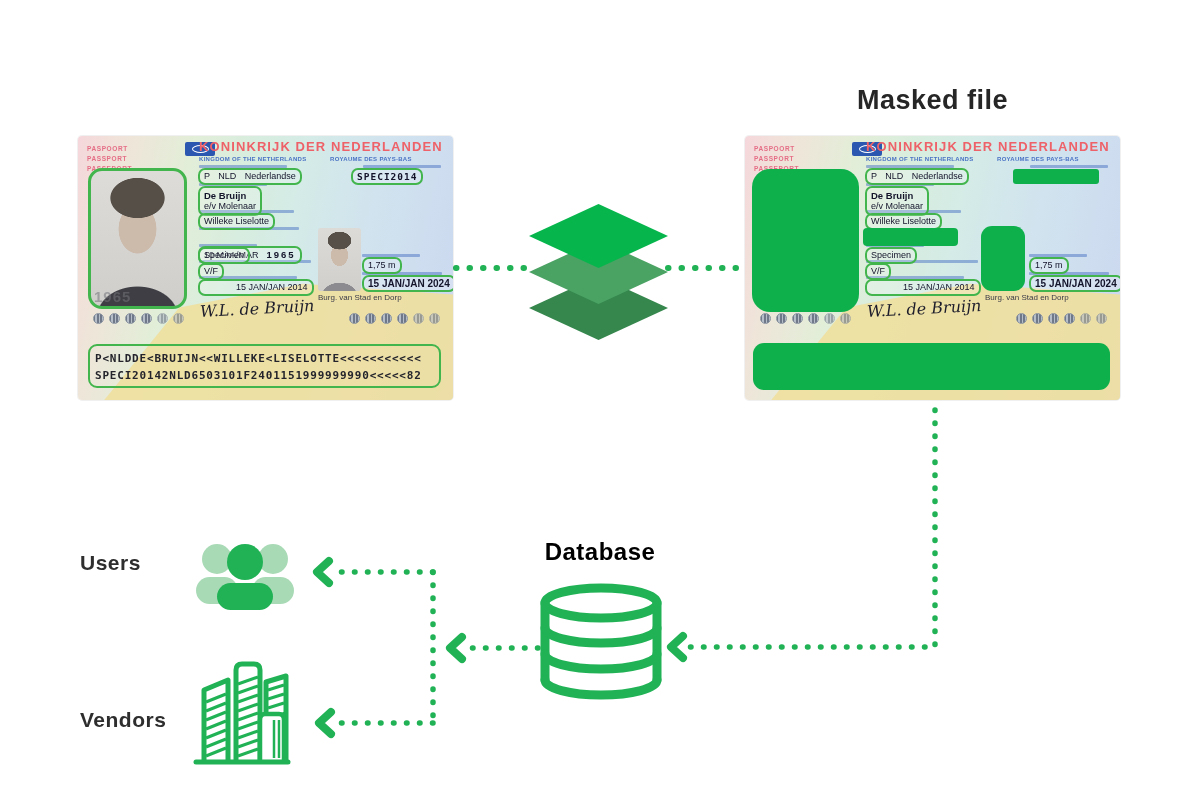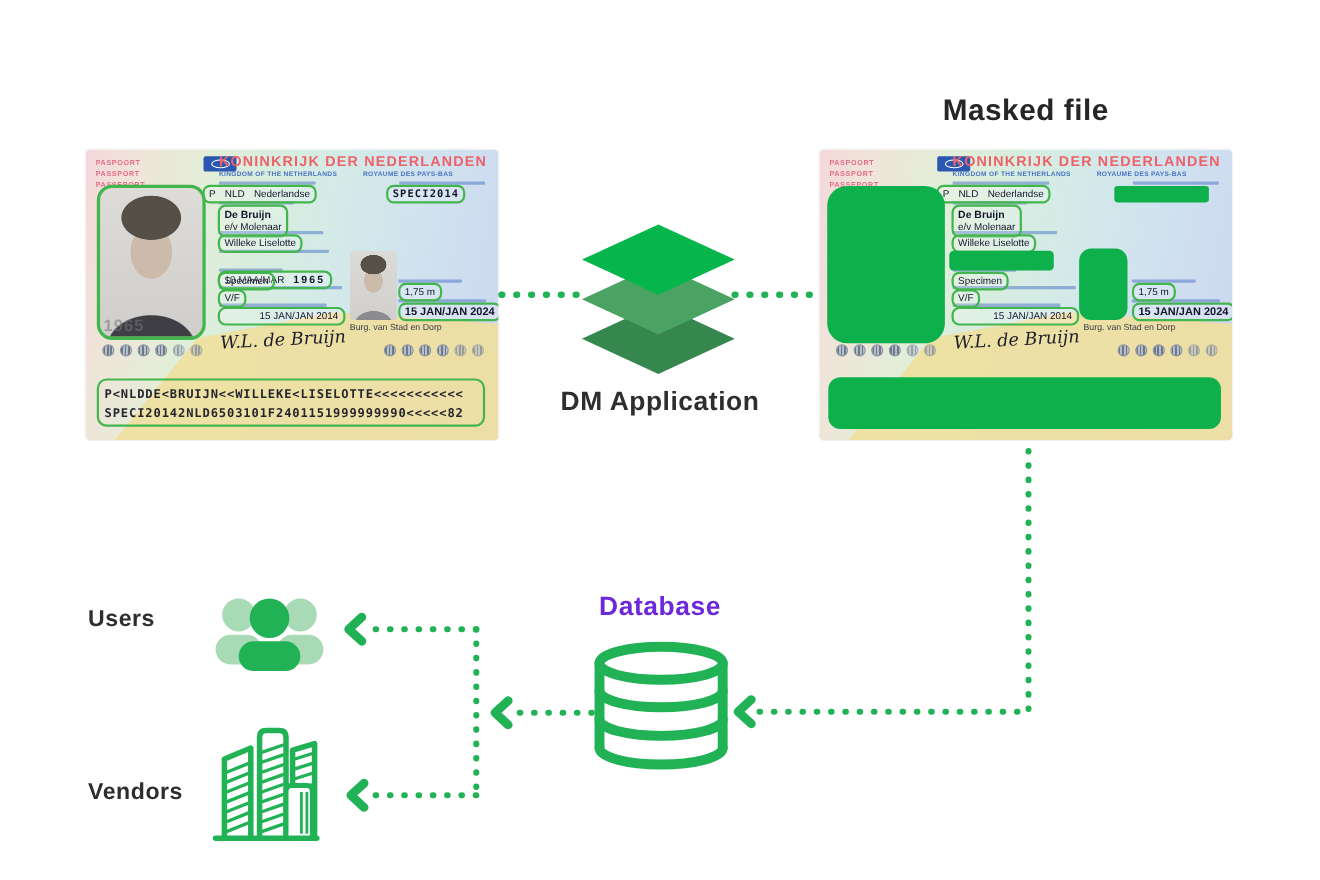--- a/index.html
+++ b/index.html
@@ -6,21 +6,21 @@
   .canvas{position:relative;width:1200px;height:800px;background:#ffffff;overflow:hidden;
           font-family:"Liberation Sans",sans-serif;}
   svg{display:block;}
   .overlay{position:absolute;left:0;top:0;z-index:1;}
 
   
   .heading{position:absolute;font-weight:bold;font-size:27px;color:#262626;text-align:center;letter-spacing:.5px;z-index:3;}
   .h-source{left:78px;top:85px;width:374px;}
   .h-masked{left:745px;top:85px;width:375px;}
   .dm-label{position:absolute;left:470px;top:352px;width:260px;text-align:center;font-weight:bold;font-size:24px;color:#2e2e2e;letter-spacing:.5px;z-index:3;}
-  .db-label{position:absolute;left:525px;top:538px;width:150px;text-align:center;font-weight:bold;font-size:24px;color:#6d28d9;letter-spacing:.5px;z-index:3;}
+  .db-label{position:absolute;left:525px;top:538px;width:150px;text-align:center;font-weight:bold;font-size:24px;color:#000000;letter-spacing:.5px;z-index:3;}
   .users-label{position:absolute;left:80px;top:551px;font-weight:bold;font-size:21px;color:#2e2e2e;letter-spacing:.5px;z-index:3;}
   .vendors-label{position:absolute;left:80px;top:708px;font-weight:bold;font-size:21px;color:#2e2e2e;letter-spacing:.5px;z-index:3;}
   .icon{position:absolute;z-index:2;}
 
   
   .pp{position:absolute;width:375px;height:264px;border-radius:4px;overflow:hidden;z-index:2;
       box-shadow:0 0 0 1px rgba(0,0,0,.06);}
   .pp-bg{position:absolute;inset:0;
       background:linear-gradient(102deg,#f5d7db 0%,#efe5d9 12%,#e2eed8 27%,#d7eddf 42%,#d4ebe7 54%,#d1e4ee 70%,#cbd7f0 100%);}
   .pp-yellow{position:absolute;inset:0;background:#efdf9d;opacity:.9;
@@ -43,21 +43,21 @@
   .photo .year{position:absolute;left:3px;bottom:1px;font-size:15px;font-weight:bold;color:rgba(115,115,122,.55);letter-spacing:1px;}
   .photo-sm{position:absolute;left:240px;top:92px;width:43px;height:63px;border-radius:3px;
      background:
        radial-gradient(20px 15px at 50% 20%, #565049 58%, rgba(0,0,0,0) 60%),
        radial-gradient(14px 18px at 50% 43%, #ccbaab 60%, rgba(0,0,0,0) 62%),
        radial-gradient(28px 21px at 50% 108%, #8b8b90 62%, rgba(0,0,0,0) 64%),
        linear-gradient(#dcdbd7,#d0cfcc);}
 
   .fbox{position:absolute;border:2px solid #43b54d;border-radius:7px;padding:0 4px;font-size:9px;line-height:13px;
         color:#13132a;white-space:nowrap;background:rgba(255,255,255,.18);}
-  .f-type{left:106px;top:32px;word-spacing:6px;}
+  .f-type{left:120px;top:32px;word-spacing:6px;}
   .f-doc{left:273px;top:32px;font-family:"DejaVu Sans Mono",monospace;font-weight:bold;font-size:9.5px;letter-spacing:1px;}
   .f-name{left:120px;top:50px;line-height:11px;padding:2px 4px;}
   .f-name .b{font-weight:bold;font-size:9.5px;}
   .f-given{left:120px;top:77px;}
   .f-birth{left:120px;top:94px;margin-top:16px;}
   .f-birth .by{font-weight:bold;font-size:9.5px;letter-spacing:2px;margin-left:8px;}
   .f-spec{left:120px;top:111px;}
   .f-sex{left:120px;top:127px;}
   .f-issue{left:120px;top:143px;padding-left:36px;}
   .f-height{left:284px;top:121px;}
@@ -229,21 +229,20 @@
     <div class="mask m-birth"></div>
     <div class="mask m-photo-sm"></div>
     <div class="mask m-mrz"></div>
   </div>
 
   <svg class="icon" style="left:529px;top:203px;" width="139" height="138" viewBox="0 0 139 138">
     <polygon points="69.5,73 139,105 69.5,137 0,105" fill="#35874d"></polygon>
     <polygon points="69.5,37 139,69 69.5,101 0,69" fill="#4aa263"></polygon>
     <polygon points="69.5,1 139,33 69.5,65 0,33" fill="#06b64d"></polygon>
   </svg>
-  <div class="dm-label">DM Application</div>
 
   <div class="db-label">Database</div>
   <svg class="icon" style="left:536px;top:583px;" width="130" height="120" viewBox="0 0 130 120">
     <g stroke="#20b255" stroke-width="9" fill="none" stroke-linecap="round">
       <ellipse cx="65" cy="20" rx="56" ry="15"></ellipse>
       <path d="M9,20 V97"></path>
         <path d="M121,20 V97"></path>
       <path d="M9,45 A56,15 0 0 0 121,45"></path>
       <path d="M9,71 A56,15 0 0 0 121,71"></path>
       <path d="M9,97 A56,15 0 0 0 121,97"></path>

